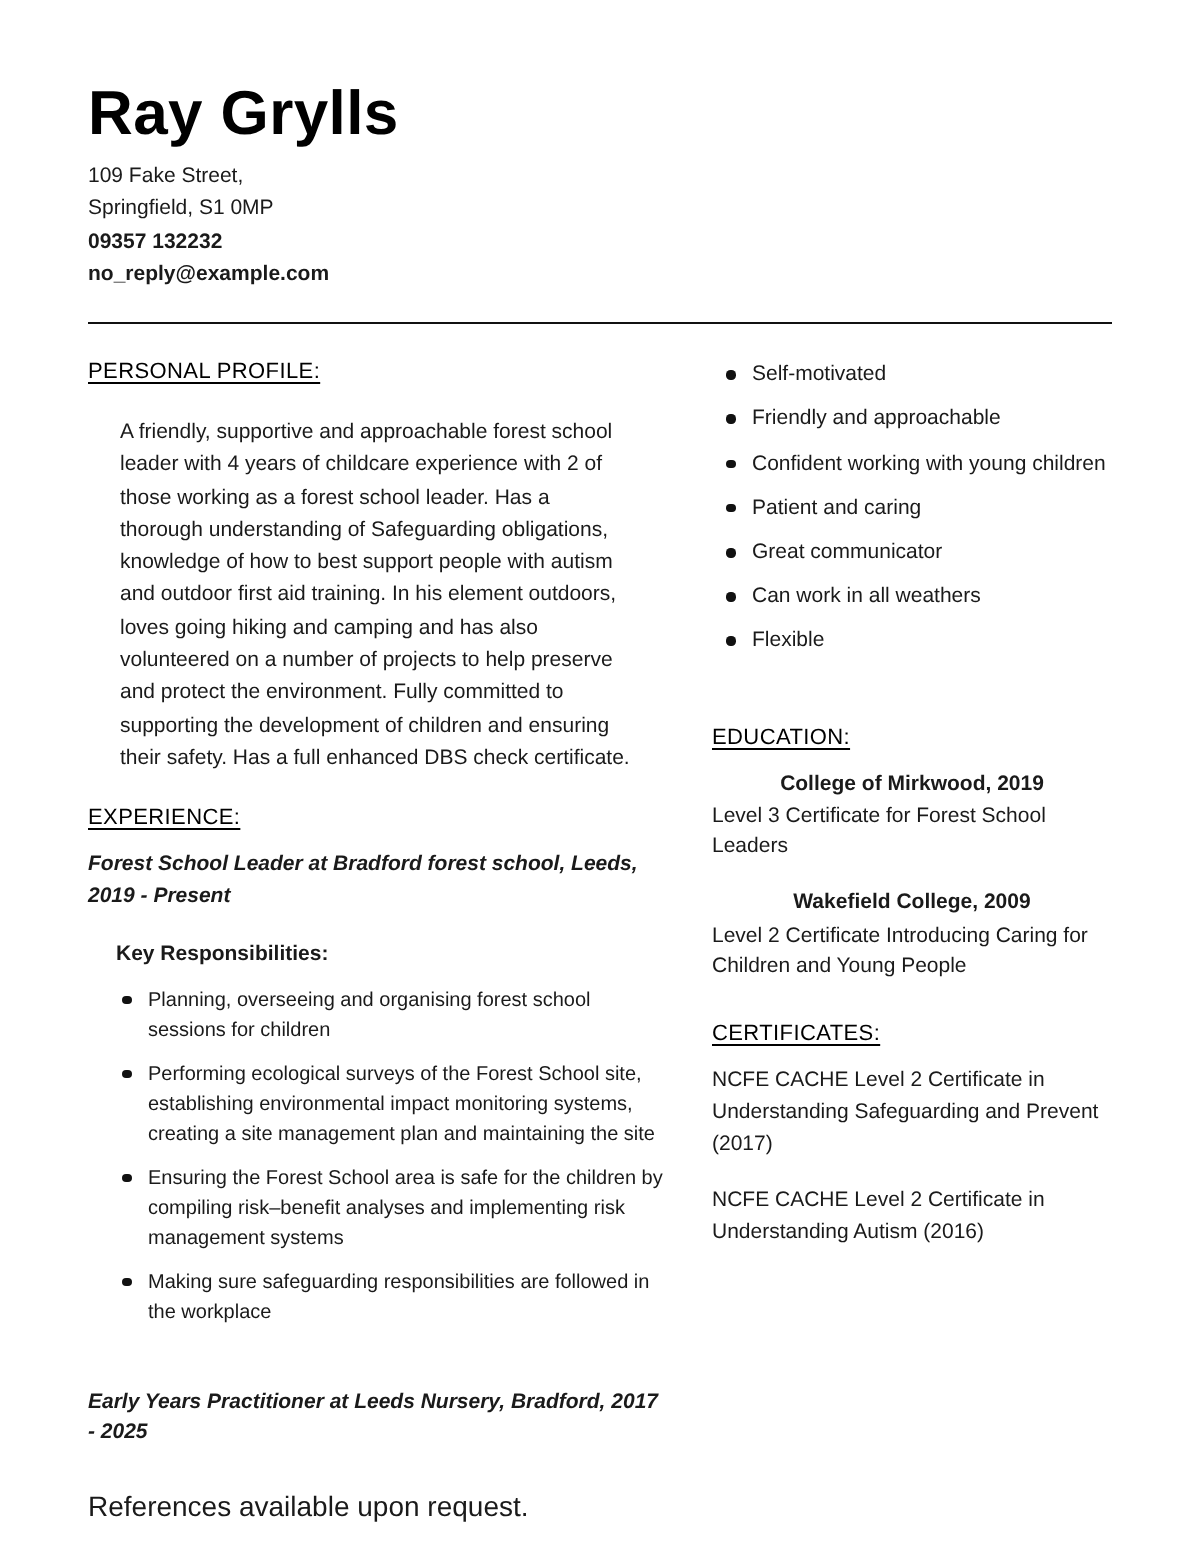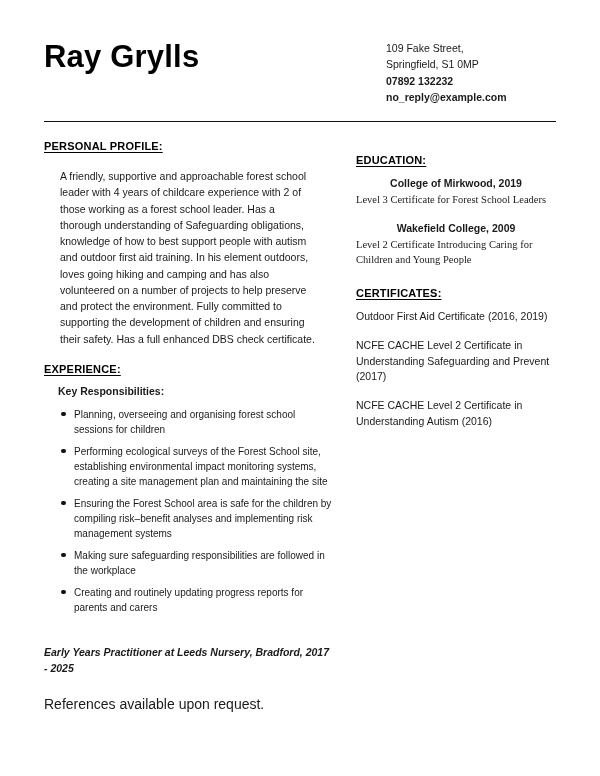--- a/index.html
+++ b/index.html
@@ -20,20 +20,21 @@
     height: 776px;
     box-sizing: border-box;
     padding: 34px 44px 20px 44px;
     background: #fff;
   }
   
   .header {
     display: flex;
     align-items: flex-start;
     justify-content: space-between;
+    flex-direction: column;
   }
   .name {
     font-size: 31px;
     font-weight: bold;
     letter-spacing: 0.2px;
     line-height: 1.1;
     margin: 6px 0 0 0;
     color: #000;
   }
   .contact {
@@ -59,21 +60,21 @@
     width: 312px;
     padding-right: 24px;
     box-sizing: border-box;
   }
   .col-right {
     width: 200px;
     box-sizing: border-box;
   }
   h2.section {
     font-size: 11px;
-    font-weight: bold;
+    font-weight: normal;
     text-decoration: underline;
     text-underline-offset: 2px;
     margin: 0 0 10px 0;
     letter-spacing: 0.2px;
     color: #000;
   }
   .section-gap {
     margin-top: 22px;
   }
   p.body {
@@ -144,21 +145,20 @@
     font-size: 10.5px;
     font-weight: bold;
     line-height: 1.45;
     margin: 0 0 1px 0;
     text-align: center;
   }
   .edu-detail {
     font-size: 10.5px;
     line-height: 1.45;
     margin: 0;
-    font-family: Liberation Serif, serif;
   }
   .cert-item {
     font-size: 10.5px;
     line-height: 1.5;
     margin: 0 0 13px 0;
   }
   .closing {
     font-size: 14px;
     line-height: 1.55;
     margin: 18px 0 0 0;
@@ -167,69 +167,77 @@
 </head>
 <body>
 
 <div class="page">
 
   <div class="header">
     <h1 class="name">Ray Grylls</h1>
     <div class="contact">
       <div>109 Fake Street,</div>
       <div>Springfield, S1 0MP</div>
-      <div class="strong">07892 132232</div>
+      <div class="strong">09357 132232</div>
       <div class="strong">no_reply@example.com</div>
     </div>
   </div>
 
   <div class="rule"></div>
 
   <div class="columns">
 
     <div class="col-left">
 
       <h2 class="section">PERSONAL PROFILE:</h2>
       <p class="body">A friendly, supportive and approachable forest school leader with 4 years of childcare experience with 2 of those working as a forest school leader. Has a thorough understanding of Safeguarding obligations, knowledge of how to best support people with autism and outdoor first aid training. In his element outdoors, loves going hiking and camping and has also volunteered on a number of projects to help preserve and protect the environment. Fully committed to supporting the development of children and ensuring their safety. Has a full enhanced DBS check certificate.</p>
 
       <h2 class="section section-gap">EXPERIENCE:</h2>
 
       <div>
+        <p class="job-title">Forest School Leader at Bradford forest school, Leeds, 2019 - Present</p>
         <p class="sub-head">Key Responsibilities:</p>
         <ul class="bullets">
           <li>Planning, overseeing and organising forest school sessions for children</li>
           <li>Performing ecological surveys of the Forest School site, establishing environmental impact monitoring systems, creating a site management plan and maintaining the site</li>
           <li>Ensuring the Forest School area is safe for the children by compiling risk–benefit analyses and implementing risk management systems</li>
           <li>Making sure safeguarding responsibilities are followed in the workplace</li>
-          <li>Creating and routinely updating progress reports for parents and carers</li>
         </ul>
       </div>
 
       <div style="margin-top:30px;">
         <p class="job-title">Early Years Practitioner at Leeds Nursery, Bradford, 2017 - 2025</p>
       </div>
 
       <p class="closing">References available upon request.</p>
 
     </div>
 
     <div class="col-right">
 
-
-      <h2 class="section" style="margin-top:14px;">EDUCATION:</h2>
+      <ul class="skills">
+        <li>Self-motivated</li>
+        <li>Friendly and approachable</li>
+        <li>Confident working with young children</li>
+        <li>Patient and caring</li>
+        <li>Great communicator</li>
+        <li>Can work in all weathers</li>
+        <li>Flexible</li>
+      </ul>
+
+      <h2 class="section" style="margin-top:34px;">EDUCATION:</h2>
       <div class="edu-item">
         <p class="edu-school">College of Mirkwood, 2019</p>
         <p class="edu-detail">Level 3 Certificate for Forest School Leaders</p>
       </div>
       <div class="edu-item">
         <p class="edu-school">Wakefield College, 2009</p>
         <p class="edu-detail">Level 2 Certificate Introducing Caring for Children and Young People</p>
       </div>
 
       <h2 class="section" style="margin-top:20px;">CERTIFICATES:</h2>
-      <p class="cert-item">Outdoor First Aid Certificate (2016, 2019)</p>
       <p class="cert-item">NCFE CACHE Level 2 Certificate in Understanding Safeguarding and Prevent (2017)</p>
       <p class="cert-item">NCFE CACHE Level 2 Certificate in Understanding Autism (2016)</p>
 
     </div>
 
   </div>
 </div>
 
 </body></html>

